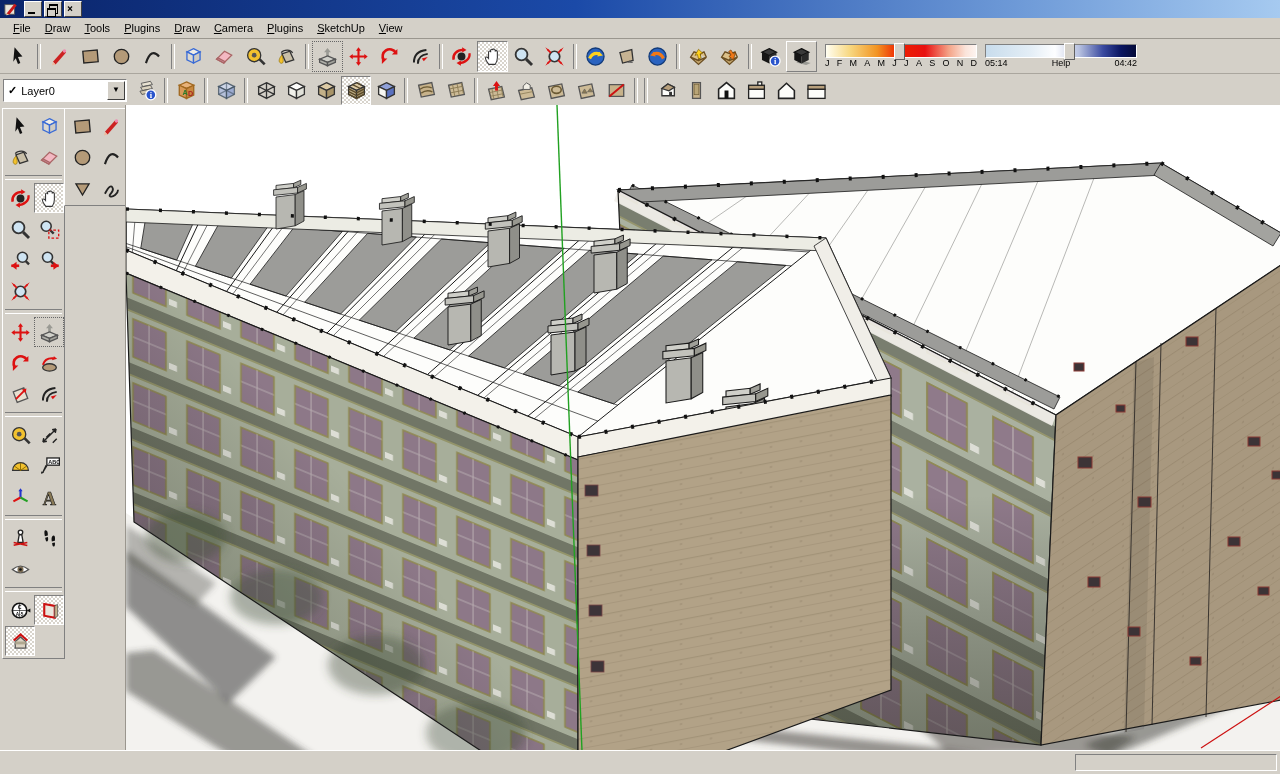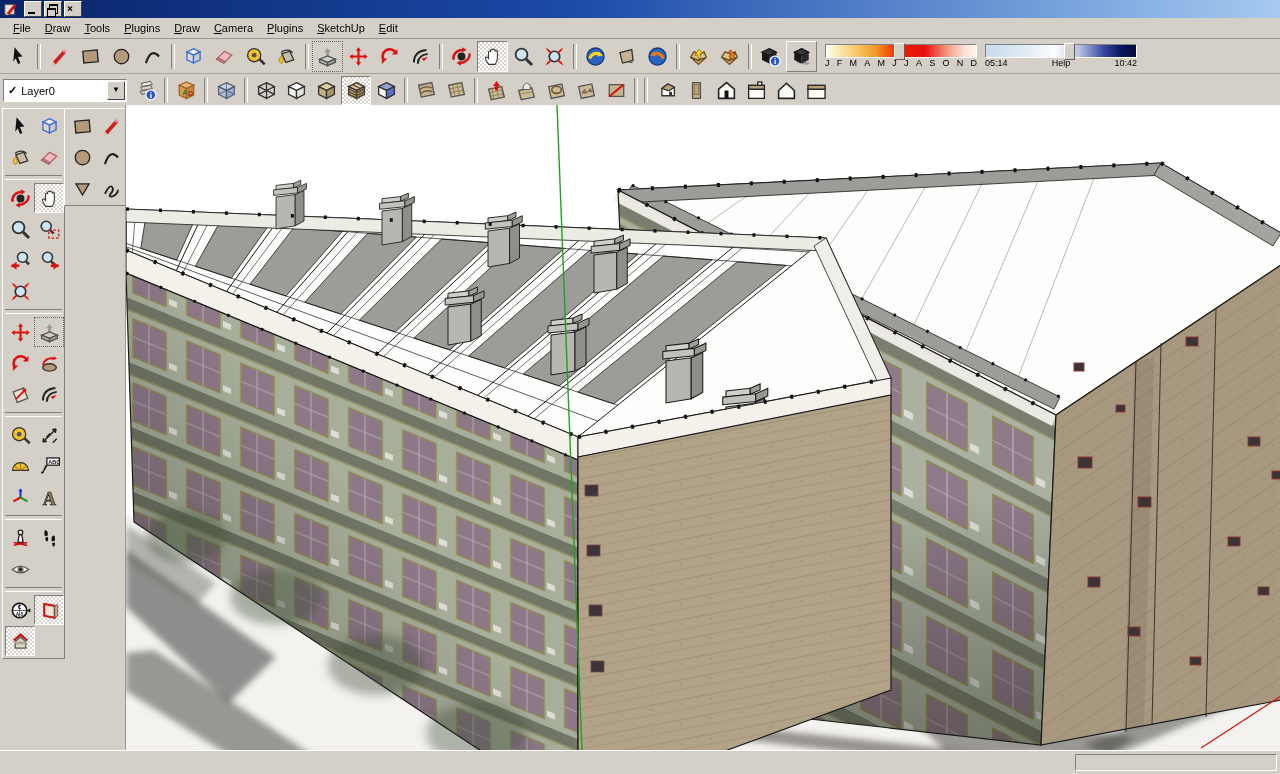--- a/index.html
+++ b/index.html
@@ -88,21 +88,21 @@
 
 <div class="menubar" id="menubar">
     <span class="menu-item">File</span>
     <span class="menu-item">Draw</span>
     <span class="menu-item">Tools</span>
     <span class="menu-item">Plugins</span>
     <span class="menu-item">Draw</span>
     <span class="menu-item">Camera</span>
     <span class="menu-item">Plugins</span>
     <span class="menu-item">SketchUp</span>
-    <span class="menu-item">Edit</span>
+    <span class="menu-item">View</span>
   </div>
 
 <div class="toolbar" id="row1">
   <span id="bar1gen" style="display:flex;align-items:center">
       <span class="tb">
         <svg viewBox="0 0 16 16">
           <path d="M5 1l6 7-3.4.3L9.4 13l-1.8.8-1.7-4.4L4 12z" fill="#111"></path>
         </svg>
       </span>
       <span class="sep"></span>
@@ -285,21 +285,21 @@
         <span>D</span>
       </span>
   </span>
   <span class="sgroup">
     <span class="strack time">
       <span class="sthumb" id="tthumb" style="left: 52%;"></span>
     </span>
     <span class="slabels">
       <span>05:14</span>
       <span>Help</span>
-      <span>10:42</span>
+      <span>04:42</span>
     </span>
   </span>
 </div>
 
 <div class="toolbar" id="row2">
   <span class="combo">
     <span class="chk">✓</span>
     <span class="val">Layer0</span>
     <span class="dropbtn">▼</span>
   </span>

